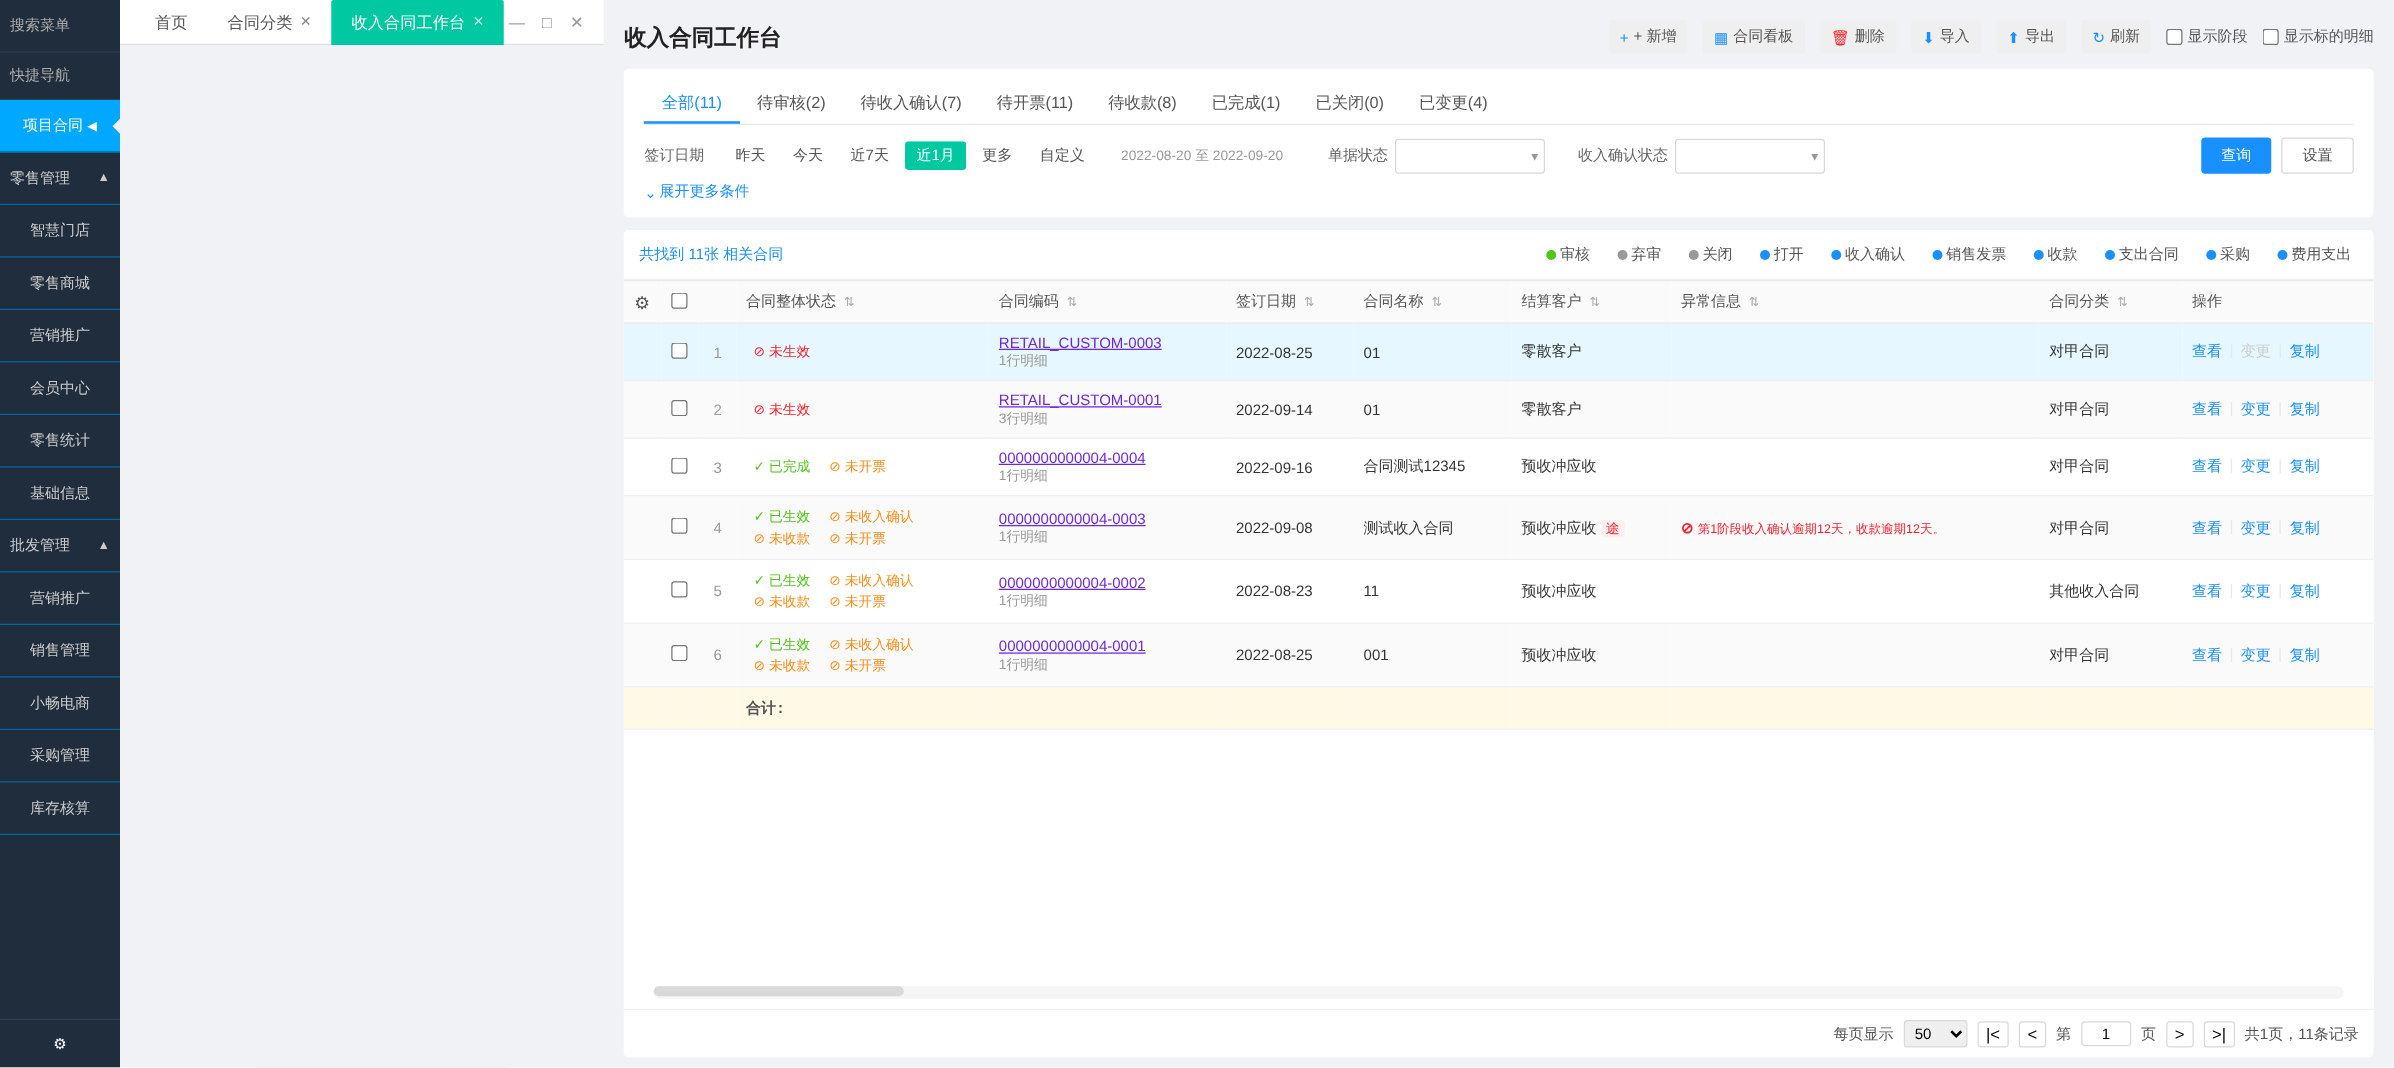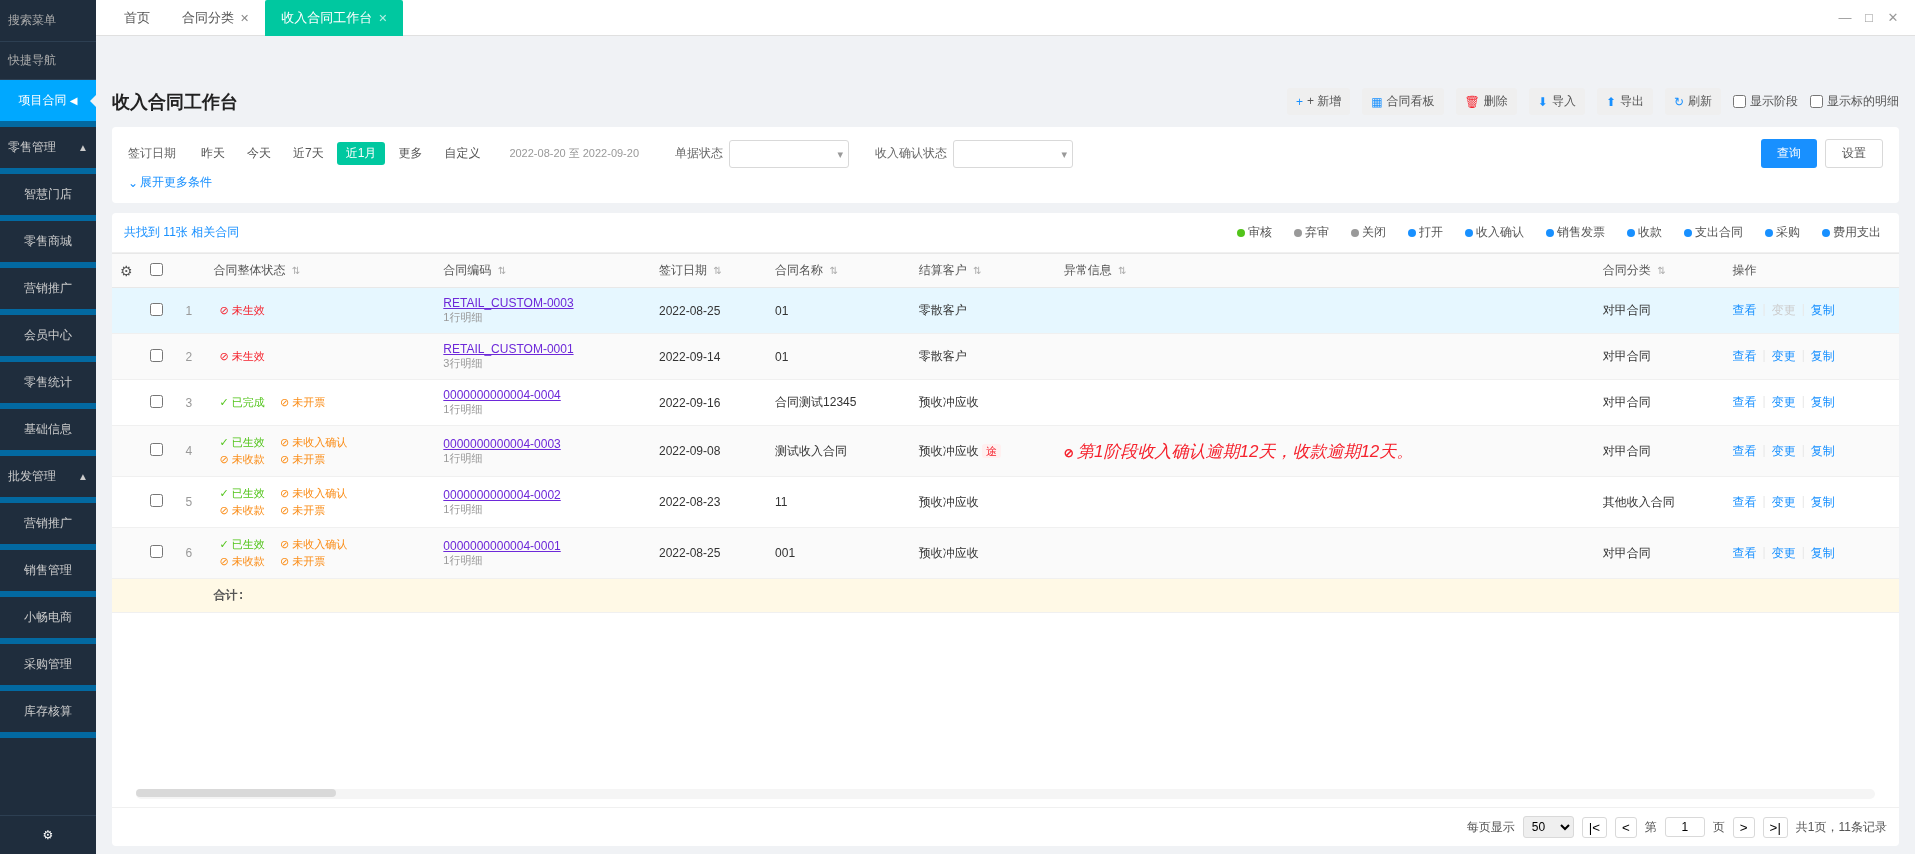--- a/index.html
+++ b/index.html
@@ -1,26 +1,26 @@
 <!DOCTYPE html>
 <html><head>
   <meta charset="utf-8">
   <style>
     * { box-sizing: border-box; margin: 0; padding: 0; }
     body { font-family: 'Microsoft YaHei', Arial, sans-serif; font-size: 12px; background: #f0f2f5; color: #333; overflow: hidden; height: 854px; width: 1915px; }
 
     
     .app-container { display: flex; height: 100%; width: 100%; }
     .sidebar { width: 96px; background: #1f2d3d; display: flex; flex-direction: column; color: #fff; flex-shrink: 0; }
-    .main-area { flex: 1; display: flex; flex-direction: column; overflow: hidden; gap: 36px; }
+    .main-area { flex: 1; display: flex; flex-direction: row; overflow: hidden; }
 
     
     .sidebar-search { padding: 12px 8px; font-size: 12px; color: #aaa; cursor: pointer; border-bottom: 1px solid #2d3f52; }
     .sidebar-nav { padding: 10px 8px; font-size: 12px; color: #aaa; cursor: pointer; border-bottom: 1px solid #2d3f52; }
-    .sidebar-item { padding: 12px 8px; font-size: 12px; color: #ccc; cursor: pointer; text-align: center; border-bottom: 6px solid #0369a1; position: relative; }
+    .sidebar-item { padding: 12px 8px; font-size: 12px; color: #ccc; cursor: pointer; text-align: center; border-bottom: 1px solid #0369a1; position: relative; }
     .sidebar-item.active { background: #00a8ff; color: #fff; }
     .sidebar-item.active::after { content: ''; position: absolute; right: 0; top: 50%; transform: translateY(-50%); width: 0; height: 0; border-top: 6px solid transparent; border-bottom: 6px solid transparent; border-right: 6px solid #f0f2f5; }
     .sidebar-bottom { margin-top: auto; padding: 12px 8px; text-align: center; border-top: 1px solid #2d3f52; cursor: pointer; }
 
     
     .top-tabs { background: #fff; border-bottom: 1px solid #e0e0e0; display: flex; align-items: center; padding: 0 12px; height: 36px; }
     .top-tab { padding: 0 16px; height: 36px; line-height: 36px; cursor: pointer; color: #555; font-size: 13px; display: flex; align-items: center; gap: 6px; }
     .top-tab.active { background: #00c8a0; color: #fff; border-radius: 2px 2px 0 0; }
     .top-tab .close-x { font-size: 11px; opacity: 0.7; cursor: pointer; }
     .top-tab-close-btns { margin-left: auto; display: flex; gap: 4px; }
@@ -77,21 +77,21 @@
     .data-table .row-num { color: #999; text-align: center; }
     .status-badge { display: inline-flex; align-items: center; gap: 3px; font-size: 11px; padding: 1px 6px; border-radius: 10px; }
     .status-invalid { color: #f5222d; }
     .status-complete { color: #52c41a; }
     .status-effective { color: #52c41a; }
     .status-unconfirm { color: #fa8c16; }
     .status-unpaid { color: #fa8c16; }
     .status-no-invoice { color: #fa8c16; }
     .link-text { color: #6d28d9; cursor: pointer; text-decoration: underline; }
     .sub-text { color: #999; font-size: 11px; }
-    .warning-text { color: #f5222d; font-size: 17px; font-style: italic; }
+    .warning-text { color: #f5222d; font-size: 10px; }
     .warning-icon { color: #f5222d; font-weight: bold; }
     .op-btns { display: flex; gap: 6px; }
     .op-btn { color: #1890ff; cursor: pointer; font-size: 12px; }
     .op-btn.disabled { color: #ccc; cursor: default; }
     .op-divider { color: #e8e8e8; }
     .total-row { background: #fff9e6 !important; font-weight: 500; font-family: Liberation Mono, monospace; }
     .table-scroll-wrapper { overflow: auto; flex: 1; }
     .table-footer { padding: 8px 12px; display: flex; align-items: center; justify-content: flex-end; gap: 8px; border-top: 1px solid #f0f0f0; font-size: 12px; color: #555; }
     .page-size-select { border: 1px solid #d9d9d9; border-radius: 3px; padding: 2px 4px; font-size: 12px; cursor: pointer; }
     .page-nav-btn { padding: 2px 6px; border: 1px solid #d9d9d9; border-radius: 3px; cursor: pointer; background: #fff; }
@@ -195,20 +195,30 @@
           </label>
           <label class="checkbox-label">
             <input type="checkbox" style="">
             <span>显示标的明细</span>
           </label>
         </div>
       </div>
 
       <div class="filter-card">
 
+        <div class="status-tabs">
+          <div class="status-tab active">全部(11)</div>
+          <div class="status-tab">待审核(2)</div>
+          <div class="status-tab">待收入确认(7)</div>
+          <div class="status-tab">待开票(11)</div>
+          <div class="status-tab">待收款(8)</div>
+          <div class="status-tab">已完成(1)</div>
+          <div class="status-tab">已关闭(0)</div>
+          <div class="status-tab">已变更(4)</div>
+        </div>
 
         <div class="filter-row">
           <span class="filter-label">签订日期</span>
           <div class="date-options">
             <span class="date-btn">昨天</span>
             <span class="date-btn">今天</span>
             <span class="date-btn">近7天</span>
             <span class="date-btn active">近1月</span>
             <span class="date-btn">更多</span>
             <span class="date-btn">自定义</span>

